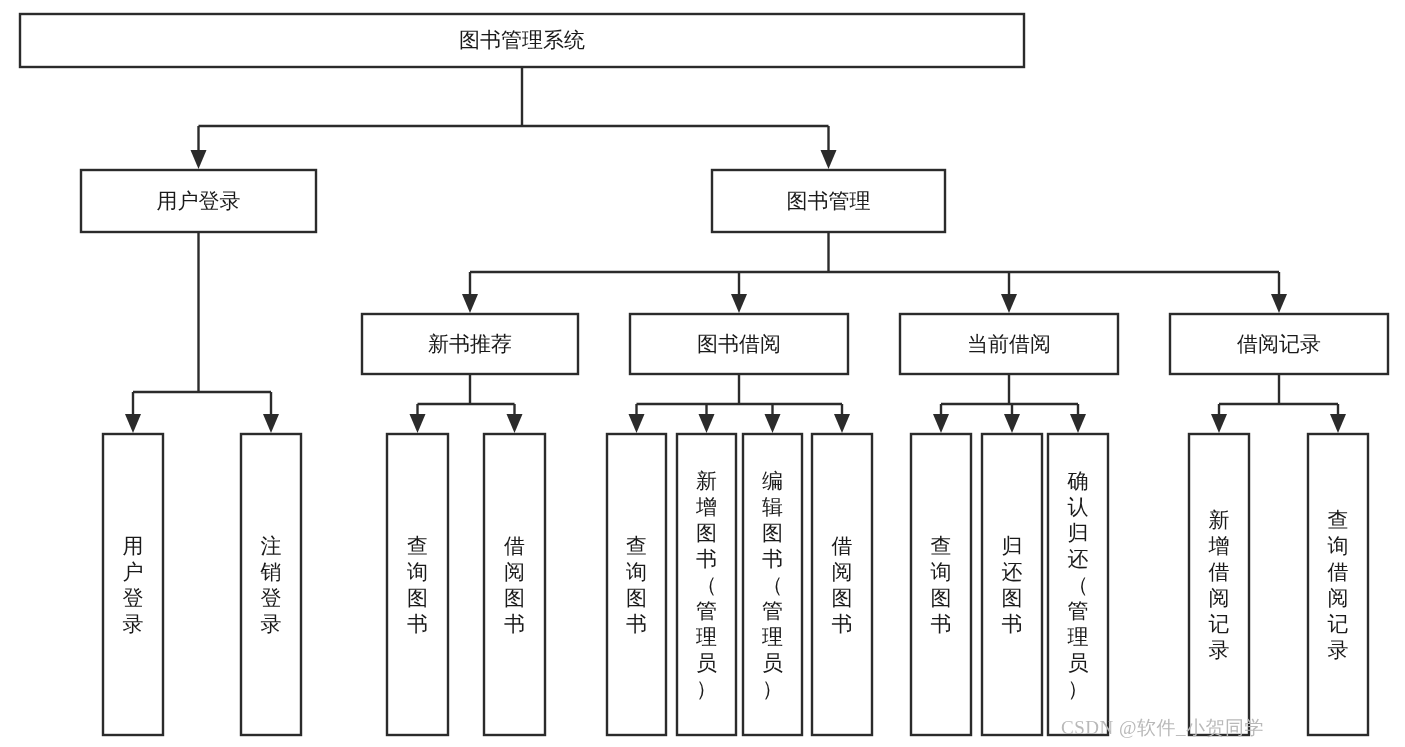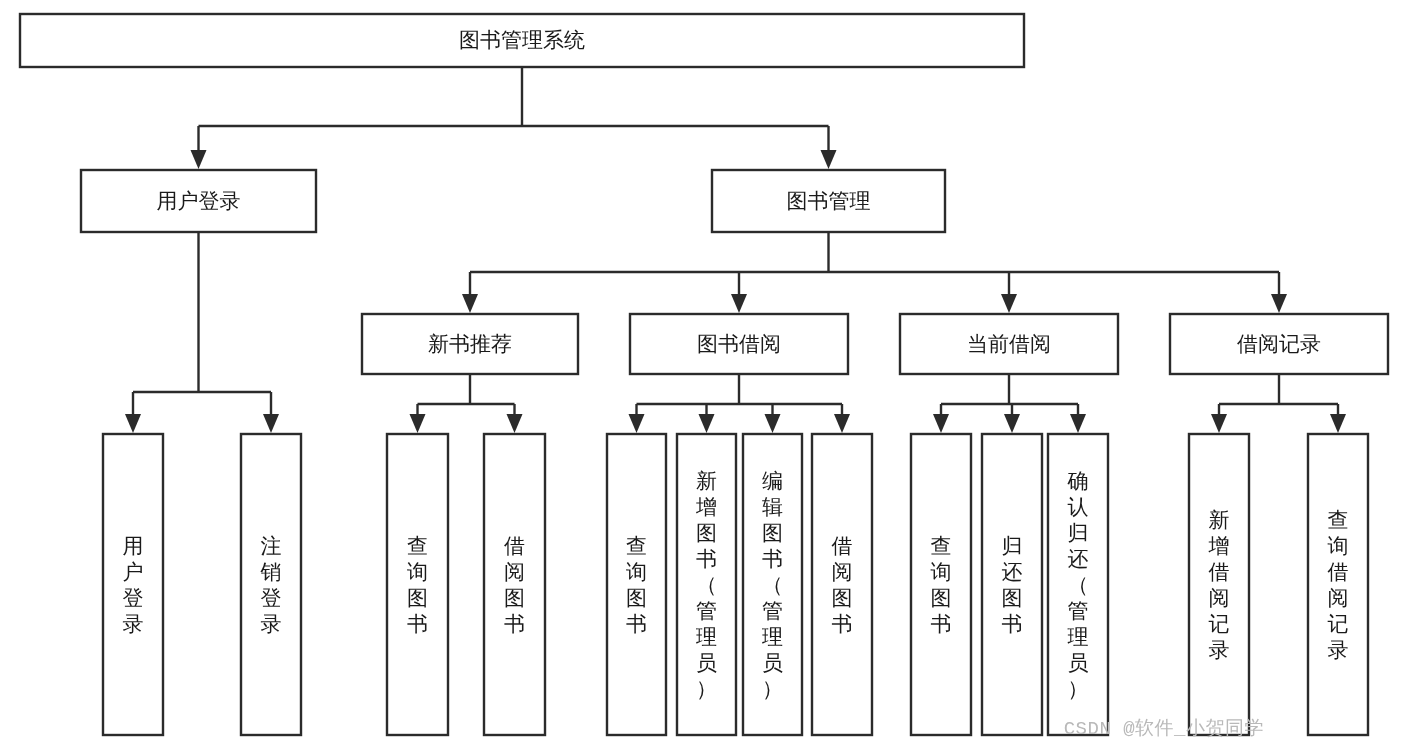--- a/index.html
+++ b/index.html
@@ -52,21 +52,21 @@
   .node-label-v {
     font-family: "Liberation Sans", "DejaVu Sans", sans-serif;
     font-size: 21px;
     fill: #1a1a1a;
     text-anchor: middle;
   }
   .watermark-text {
     position: absolute;
     right: 14px;
     bottom: 6px;
-    font-family: Liberation Mono, monospace;
+    font-family: Liberation Serif, serif;
     font-size: 19px;
     color: #b9b9b9;
     white-space: nowrap;
     letter-spacing: 0.5px;
     pointer-events: none;
   }
 </style>
 </head>
 <body>
 

